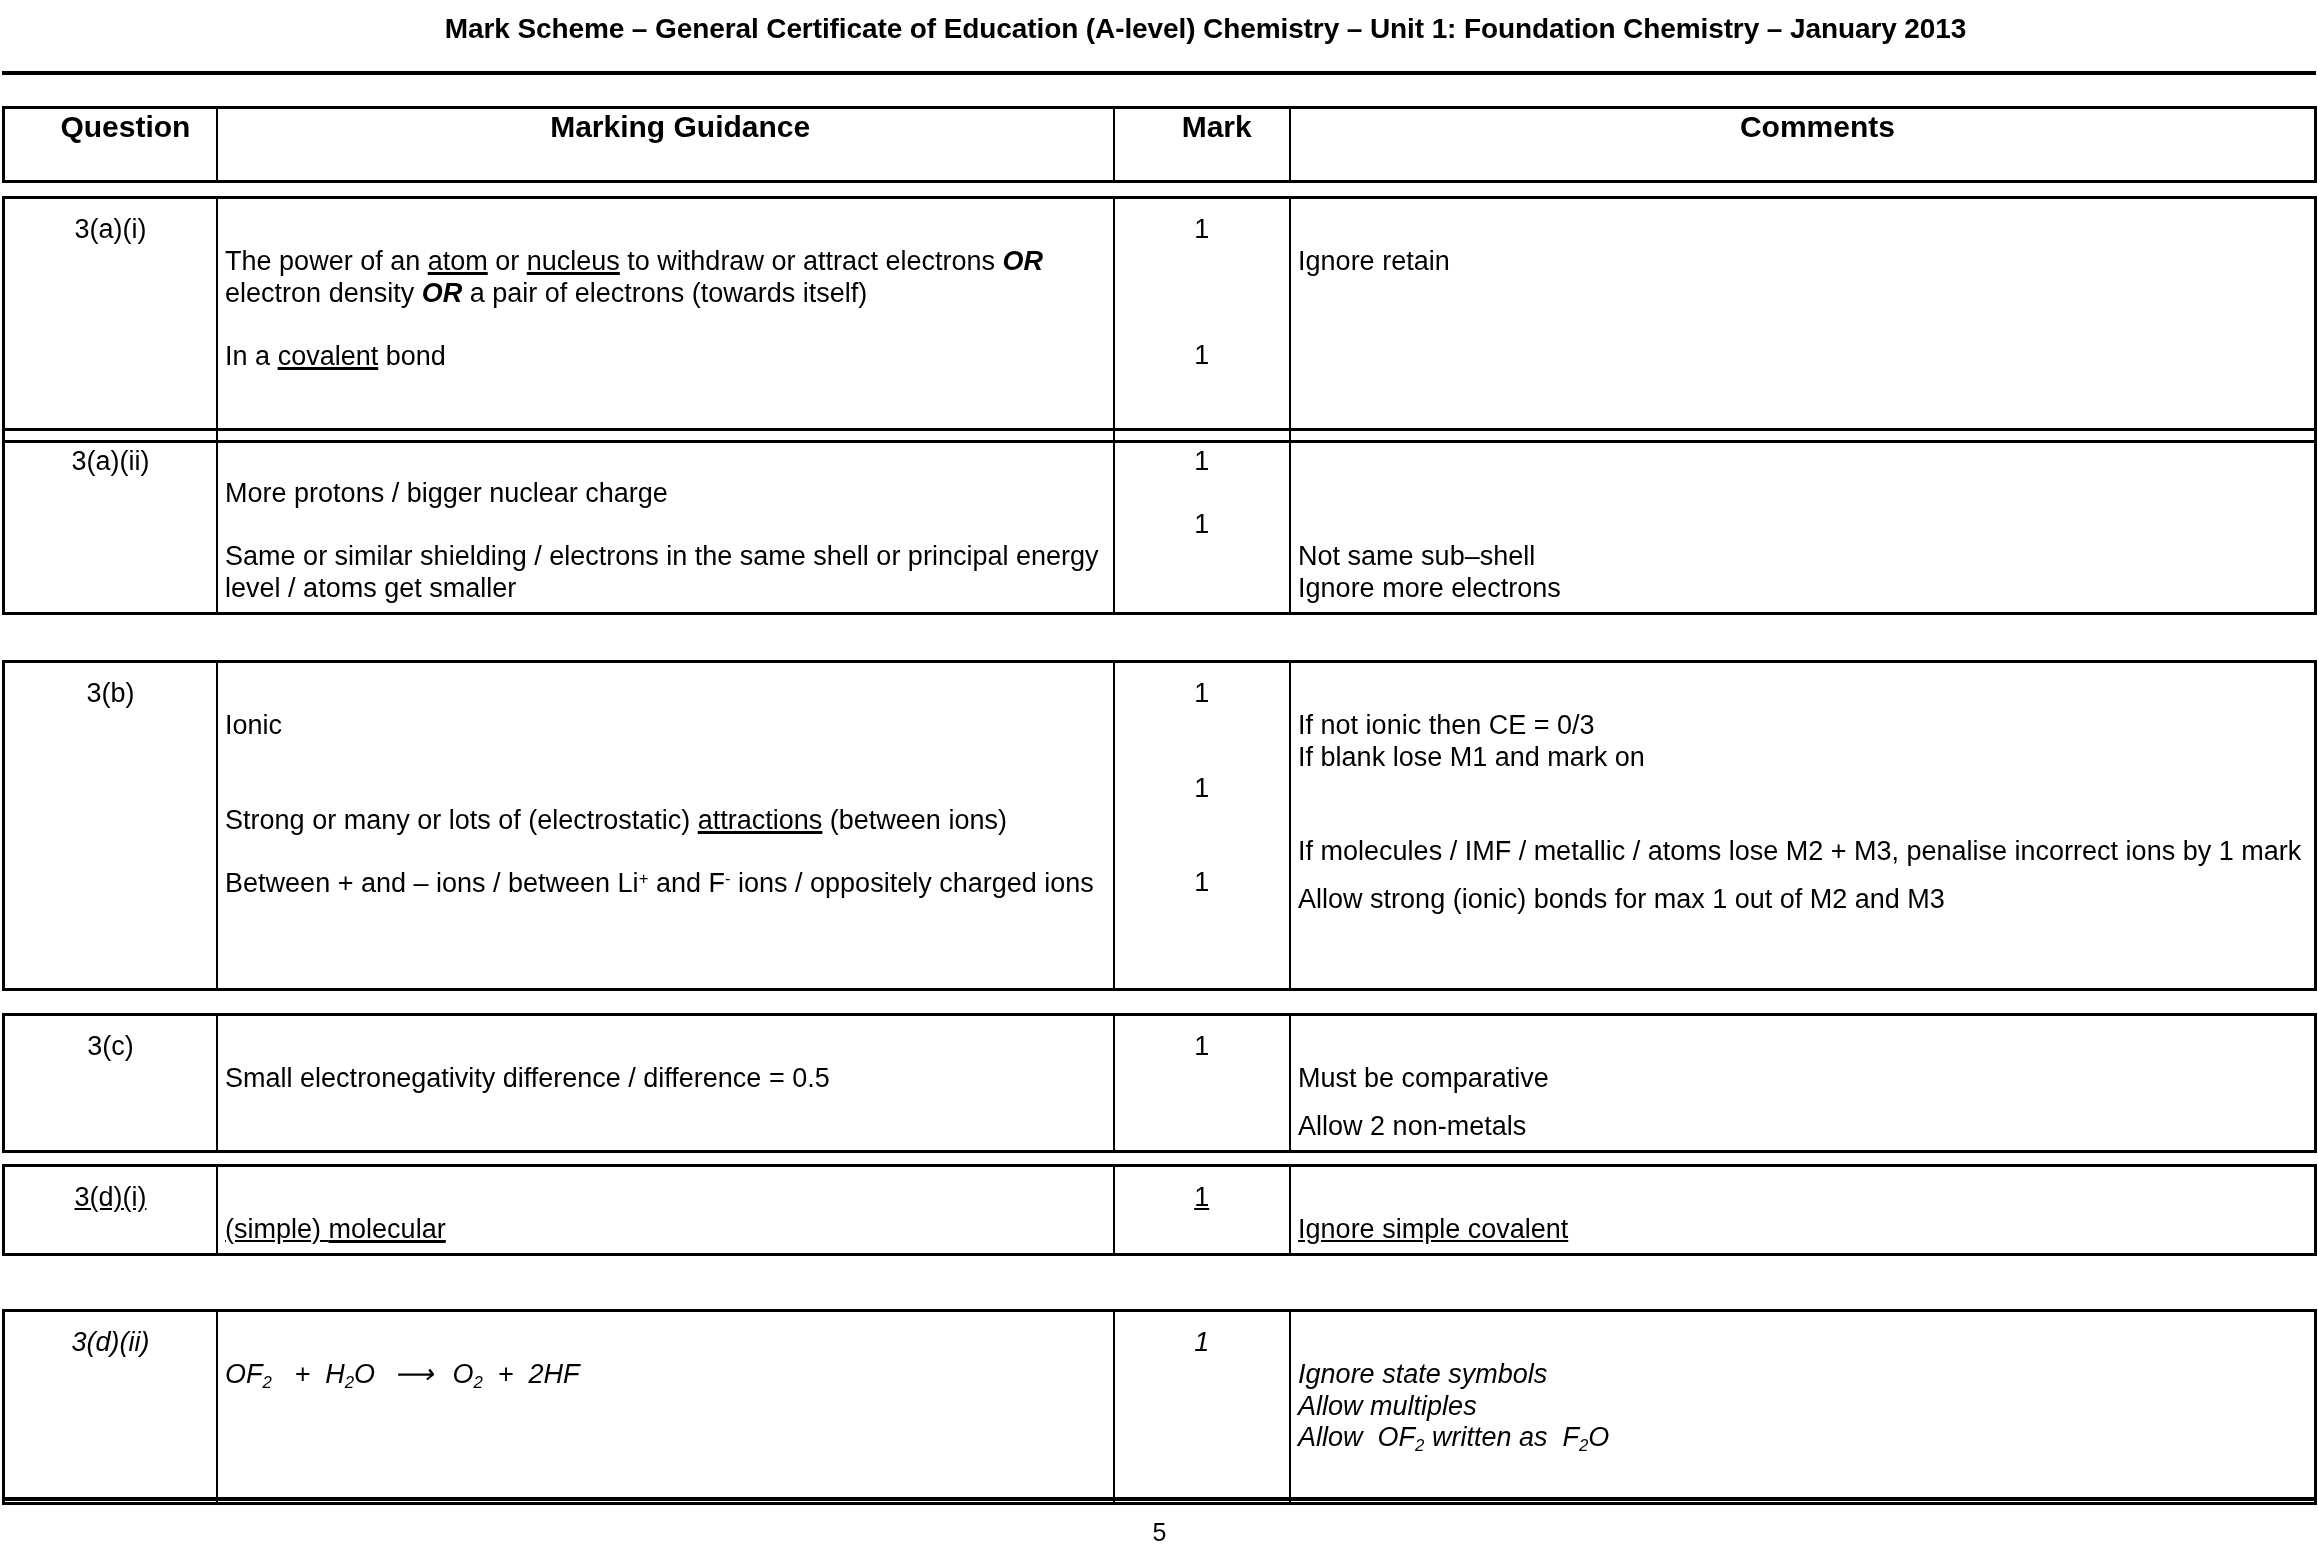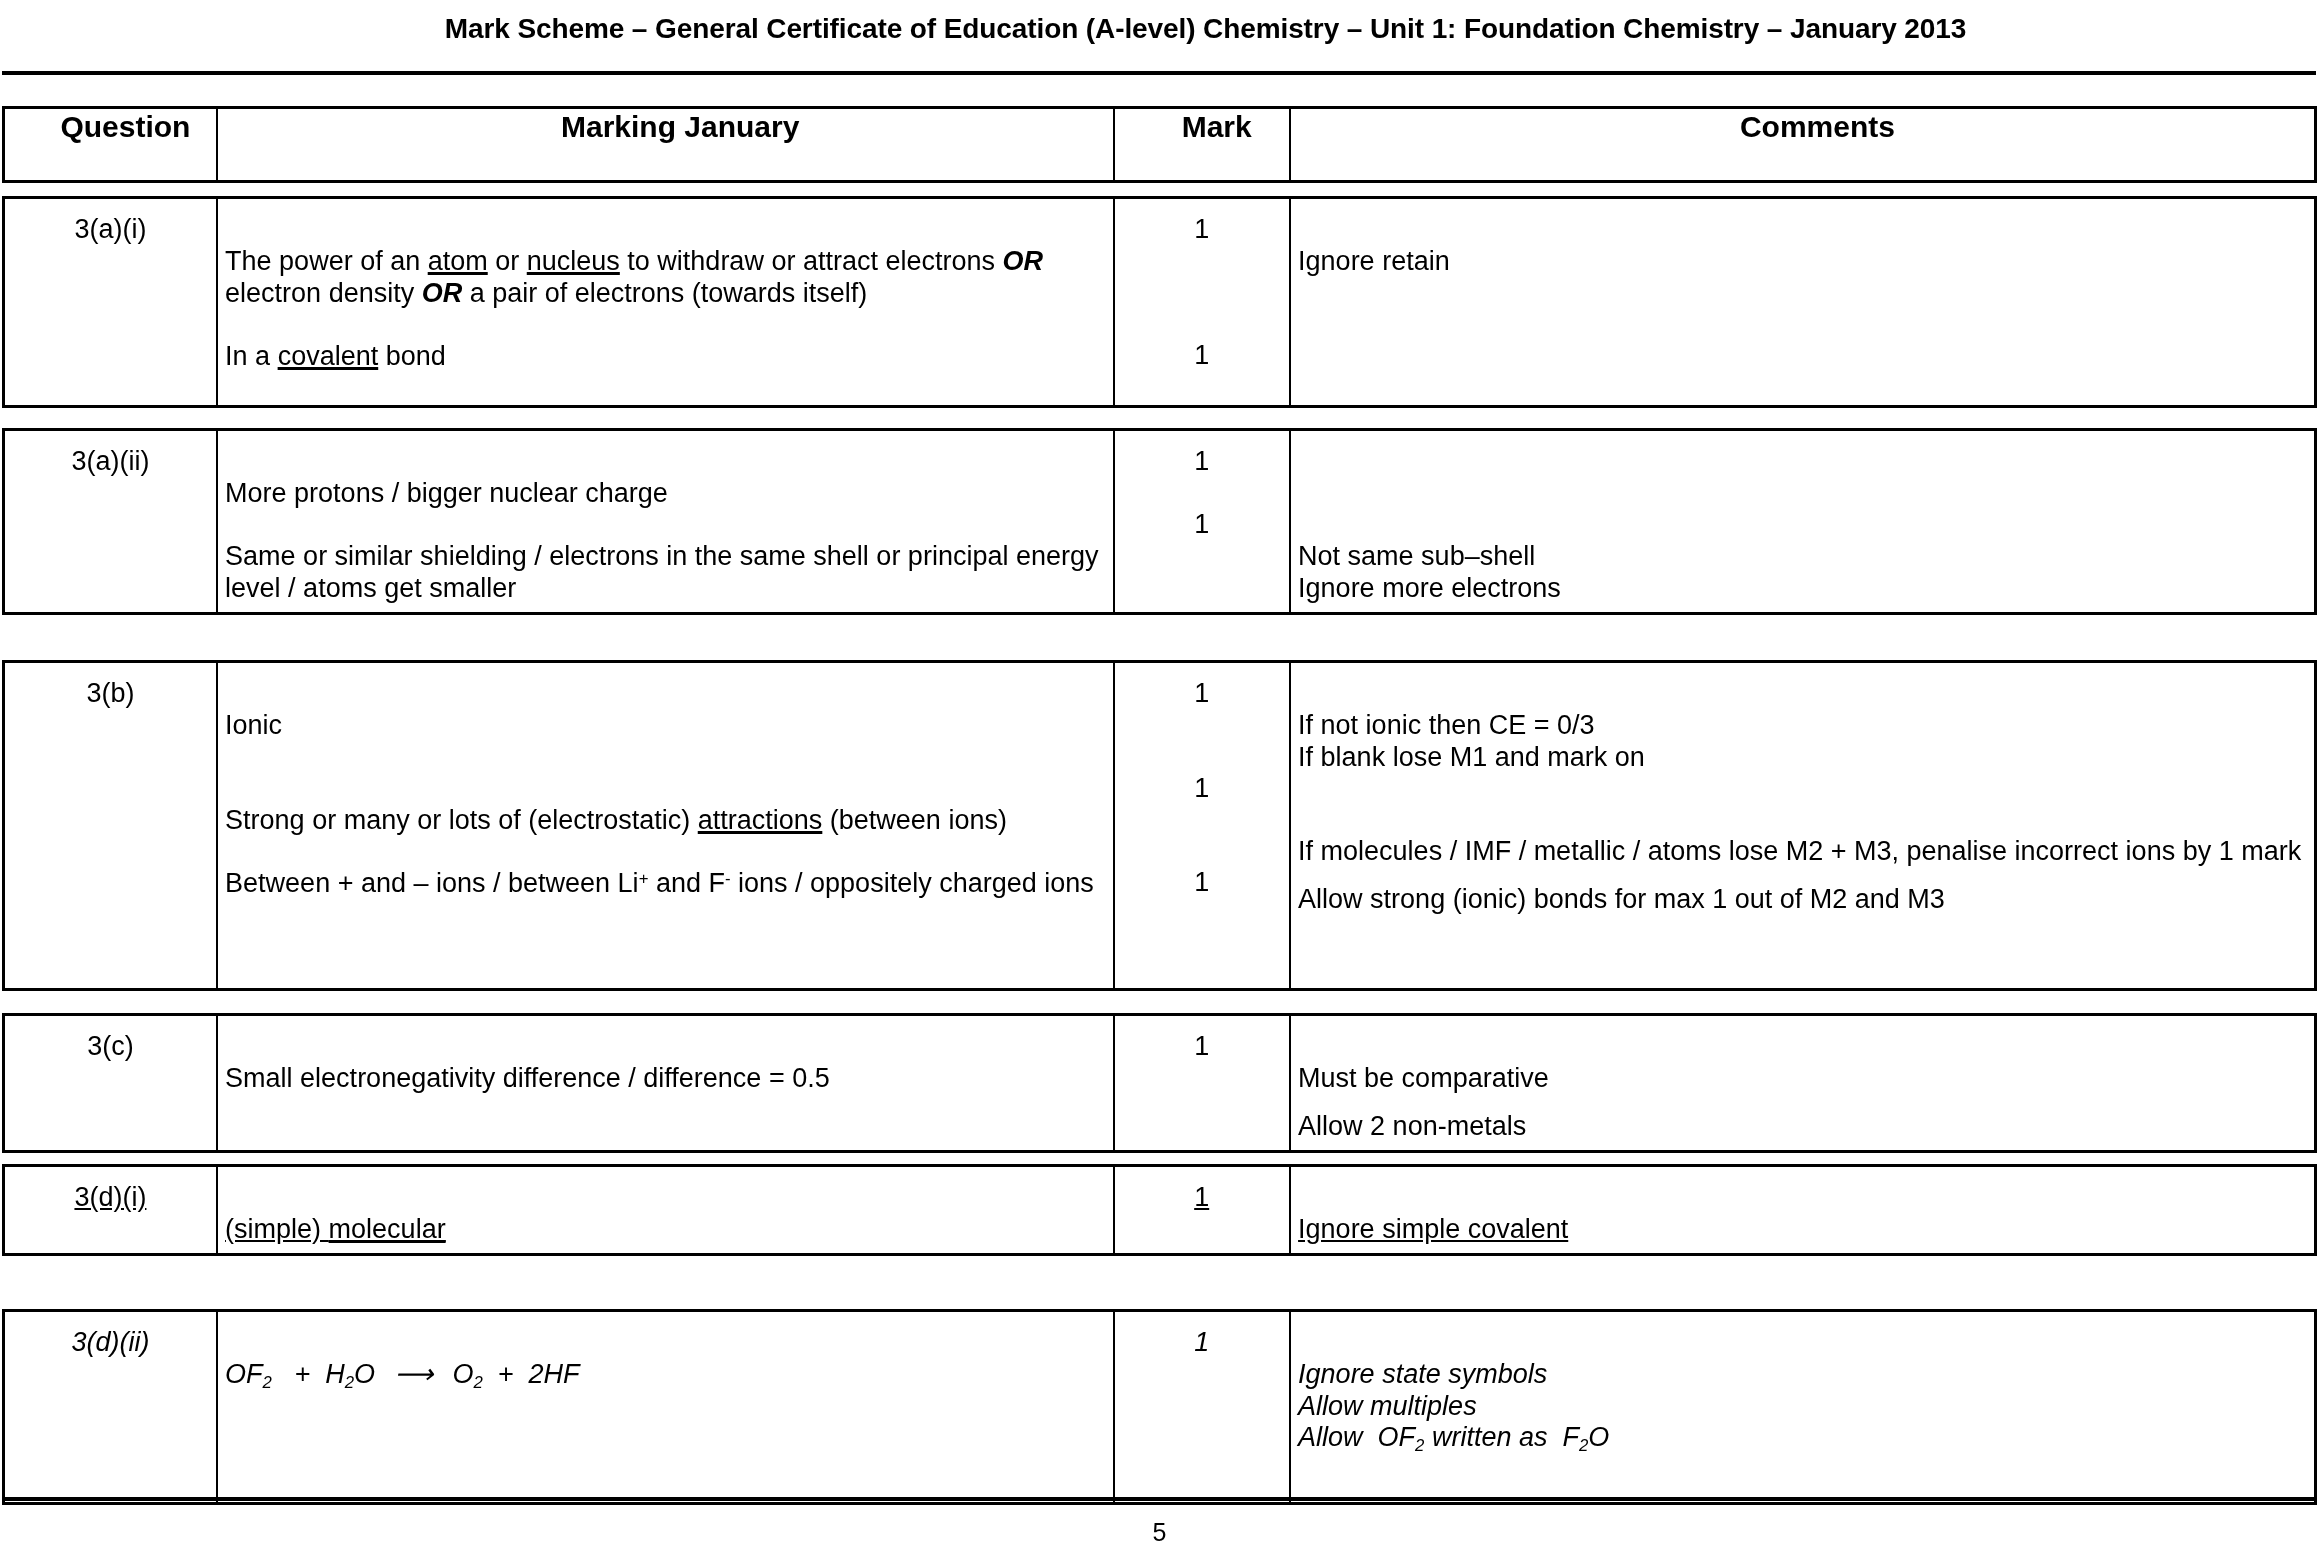--- a/index.html
+++ b/index.html
@@ -138,33 +138,33 @@
         <col class="c-guidance">
         <col class="c-mark">
         <col class="c-comments">
     </colgroup>
     <tbody>
         <tr>
       <th>
         <span class="cell-inner">Question</span>
       </th>
       <th>
-        <span class="cell-inner">Marking January</span>
+        <span class="cell-inner">Marking Guidance</span>
       </th>
       <th>
         <span class="cell-inner">Mark</span>
       </th>
       <th>
         <span class="cell-inner">Comments</span>
       </th>
     </tr>
   </tbody>
     </table>
 
-  <table class="ms-table" style="top:196px; height:212px;">
+  <table class="ms-table" style="top:196px; height:247px;">
     <colgroup>
       <col class="c-question">
         <col class="c-guidance">
         <col class="c-mark">
         <col class="c-comments">
     </colgroup>
     <tbody>
         <tr>
       <td>
         <div class="cell-inner cell-q">3(a)(i)</div>

